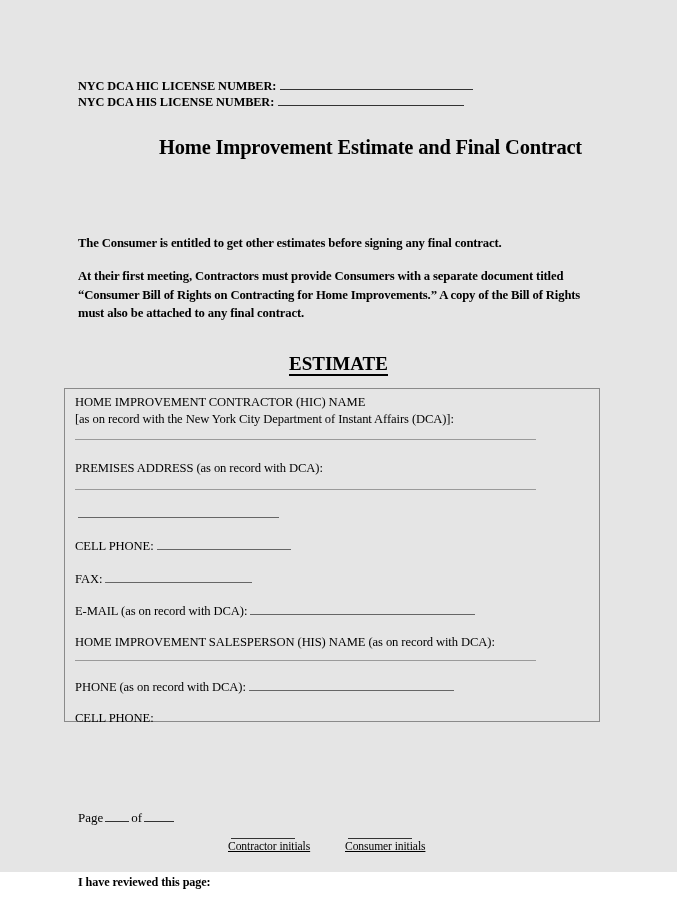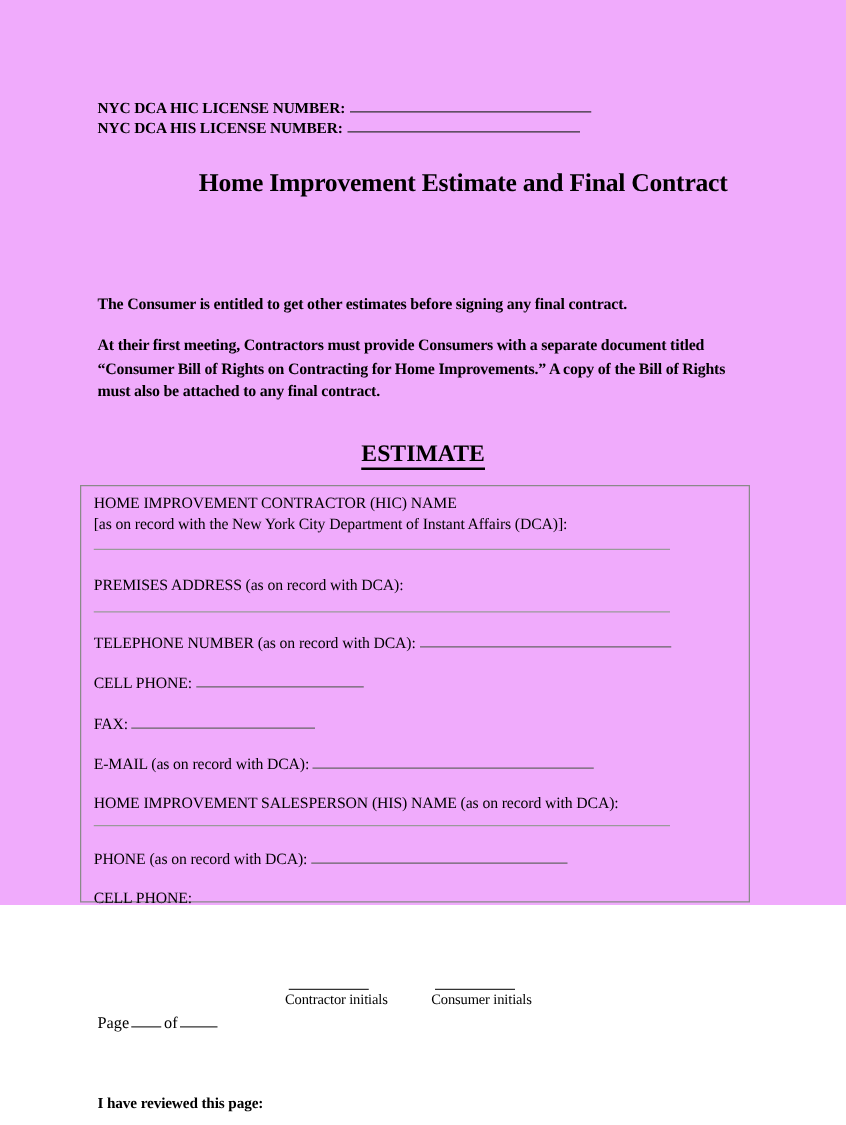--- a/index.html
+++ b/index.html
@@ -12,22 +12,22 @@
     height: 900px;
     position: relative;
     font-family: "Liberation Serif", "DejaVu Serif", serif;
     color: #000000;
     overflow: hidden;
   }
   .page {
     position: absolute;
     left: 0; top: 0;
     width: 677px;
-    height: 724px;
-    background: #f0abfc;
+    height: 872px;
+    background: #e5e5e5;
   }
 
   
   .license-block {
     position: absolute;
     left: 78px;
     top: 78px;
     width: 520px;
   }
   .license-row {
@@ -179,21 +179,22 @@
     top: 827px;
     font-weight: bold;
     font-size: 12.2px;
     white-space: nowrap;
     letter-spacing: -0.1px;
     margin-top: 48px;
   }
 
   .initial-group {
     position: absolute;
-    top: 779px;
+    top: 826px;
+    text-decoration: underline;
   }
   .initial-group.contractor { left: 228px; }
   .initial-group.consumer   { left: 345px; }
   .initial-line {
     border-bottom: 1.3px solid #333;
     width: 64px;
     height: 12px;
     margin-left: 3px;
   }
   .initial-label {
@@ -234,21 +235,21 @@
       <div class="sp-12"></div>
       <div class="rule-full"></div>
 
       <div class="sp-20"></div>
       <div class="field">PREMISES ADDRESS (as on record with DCA):</div>
       <div class="sp-12"></div>
       <div class="rule-full"></div>
 
       <div class="sp-16"></div>
       <div class="field">
-        <span>TELEPHONE NUMBER (as on record with DCA):</span><span class="inline-fill" style="width:201px"></span>
+        <span class="inline-fill" style="width:201px"></span>
       </div>
 
       <div class="sp-16"></div>
       <div class="field">
         <span>CELL PHONE:</span><span class="inline-fill" style="width:134px"></span>
       </div>
 
       <div class="sp-16"></div>
       <div class="field">
         <span>FAX:</span><span class="inline-fill" style="width:147px"></span>

